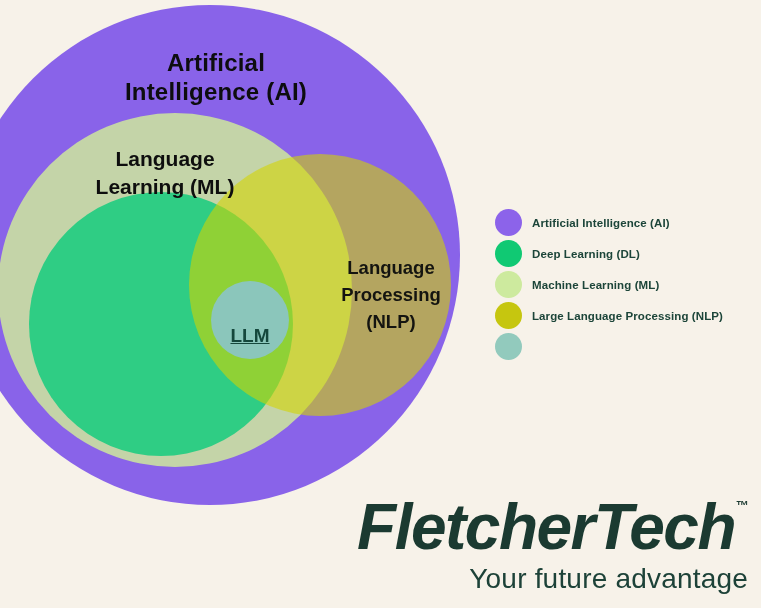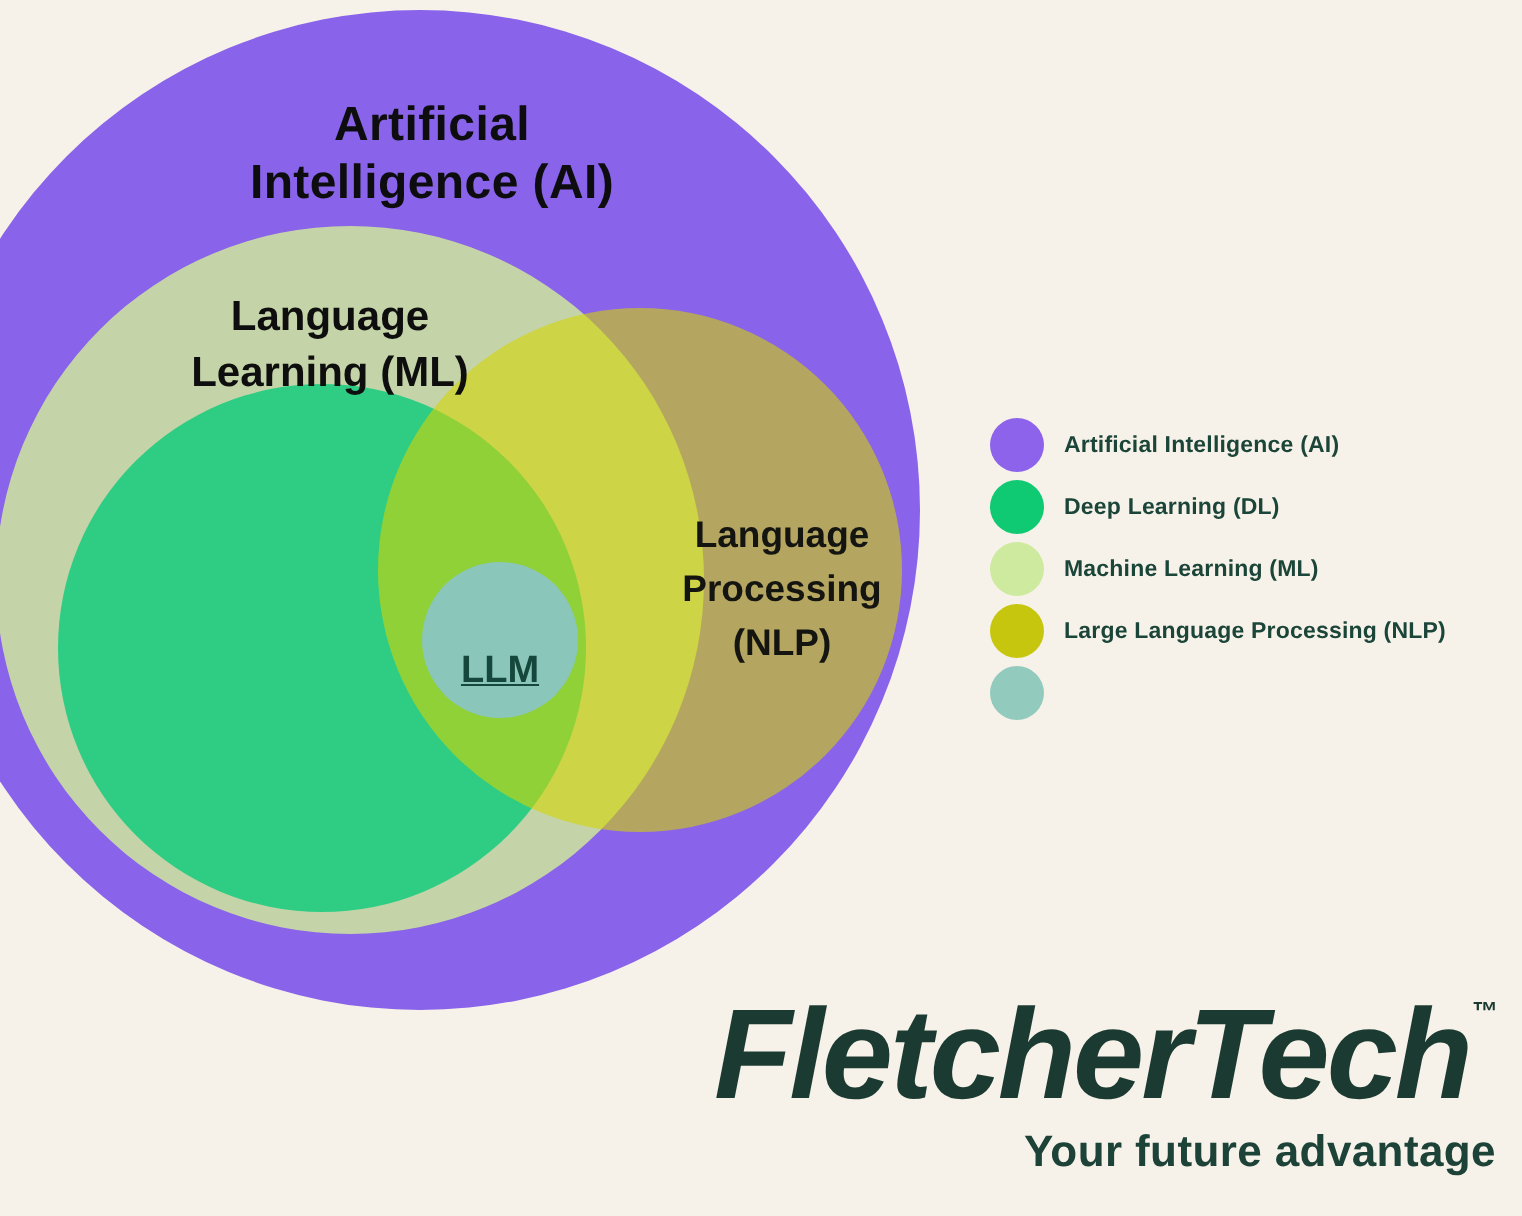--- a/index.html
+++ b/index.html
@@ -44,21 +44,21 @@
   }
   .brand-name {
     font-size:64px; font-weight:700; letter-spacing:-1.5px;
     line-height:1; white-space:nowrap;font-style:italic;
   }
   .brand-tm {
     font-size:13px; font-weight:700; letter-spacing:0;
     vertical-align:top; position:relative; top:4px; left:1px;
   }
   .brand-tagline {
-    font-size:22px; font-weight:700; letter-spacing:0.2px;
+    font-size:28px; font-weight:400; letter-spacing:0.2px;
     margin-top:6px; white-space:nowrap;
   }
 </style>
 </head>
 <body>
 
 <div class="stage" style="background-color: rgb(247, 242, 233);">
 
   <svg class="venn-svg" width="761" height="608" viewBox="0 0 761 608">
     <circle cx="210" cy="255" r="250" fill="#8963e9"></circle>

